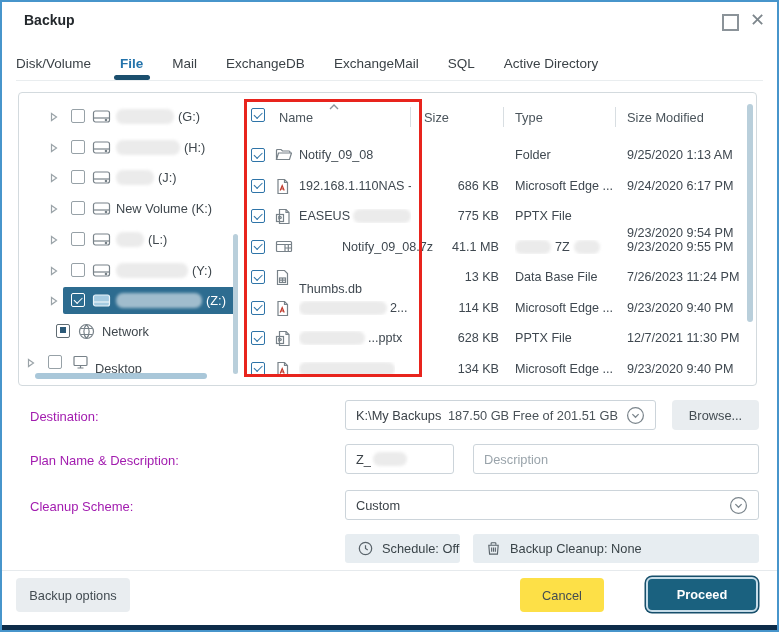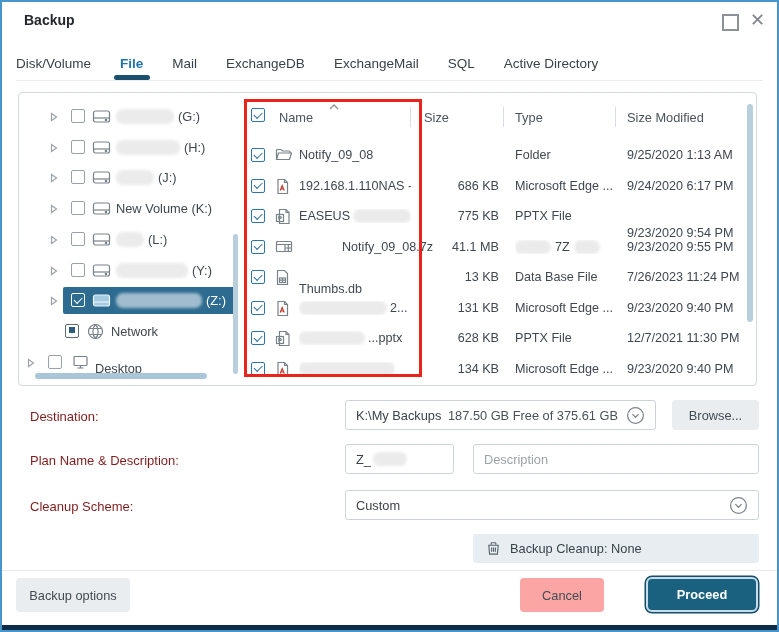--- a/index.html
+++ b/index.html
@@ -35,28 +35,28 @@
   .selbar{background:#2d6c90;border-radius:2px;}
   .trlabel{font-size:12.8px;color:#3f474d;}
   .trlabel.onsel{color:#ffffff;}
   .hdr{font-size:12.8px;color:#4a545b;}
   .cell{font-size:12.6px;color:#3f4850;}
   .colsep{width:1px;height:20px;background:#d8dee2;}
   .vscroll{width:6px;border-radius:3px;background:#b9cfdb;}
   .hscroll{height:6px;border-radius:3px;background:#a9c7d9;}
   .redbox{border:3px solid #e8241d;}
   
-  .flabel{font-size:13px;color:#7f1d1d;}
+  .flabel{font-size:13px;color:#a21caf;}
   .finput{border:1px solid #ccd4da;border-radius:3px;background:#fff;display:flex;align-items:center;
           box-sizing:border-box;padding:0 10px;font-size:12.8px;color:#3c4349;}
   .pill{background:#e7edf1;border-radius:3px;display:flex;align-items:center;gap:9px;box-sizing:border-box;
         padding:0 13px;font-size:12.8px;color:#3a4449;}
   .btn{border-radius:4px;display:flex;align-items:center;justify-content:center;font-size:12.8px;
        color:#434c52;background:#e9edf0;box-sizing:border-box;cursor:pointer;}
-  .btn.cancel{background:#fca5a5;}
+  .btn.cancel{background:#fde047;}
   .btn.proceed{background:#1a617f;color:#ffffff;border:2px solid #c7dde9;box-shadow:0 0 0 1.5px #174f6b;border-radius:6px;font-weight:600;}
   .footsep{left:0;top:568px;width:775px;height:1px;background:#e6eaed;}
   .botbar{left:0;bottom:0;width:775px;height:5px;background:#0d2c49;}
   .ph::placeholder{color:#9aa4ab;}
   input.finput{outline:none;}
 </style>
 </head>
 <body>
 
 <div class="win">
@@ -204,21 +204,21 @@
           <svg width="19" height="17" viewBox="0 0 19 17" fill="#a5cbe1" stroke="#e9f3f9" stroke-width="1.2">
             <rect x="1.5" y="3" width="16" height="11" rx="2"></rect>
             <path d="M2 10 H17.5" fill="none"></path>
           </svg>
         </span>
         <div class="abs" style="left: 98px; top: 6px; display: flex; align-items: center; gap: 4px;">
           <span class="blob onsel" style="width: 86px; height: 15px;"></span>
           <span class="trlabel t onsel">(Z:)</span>
         </div>
       </div>
-      <div class="abs" style="left: 16px; top: 315.9px; width: 240px; height: 28px; margin-left: 9px;">
+      <div class="abs" style="left: 16px; top: 315.9px; width: 240px; height: 28px;">
         <div class="cb abs partial" style="left: 38px; top: 6px;"></div>
         <span class="ic abs" style="left: 60px; top: 5px;">
           <svg width="17" height="17" viewBox="0 0 17 17" fill="none" stroke="#788289" stroke-width="1.2">
             <circle cx="8.5" cy="8.5" r="7"></circle>
             <path d="M2.5 5.5 H14.5 M2.5 11.5 H14.5 M8.5 1.5 C5 5,5 12,8.5 15.5 M8.5 1.5 C12 5,12 12,8.5 15.5"></path>
           </svg>
         </span>
         <div class="abs" style="left: 84px; top: 6px; display: flex; align-items: center; gap: 4px;">
           <span class="trlabel t">Network</span>
         </div>
@@ -355,21 +355,21 @@
           <svg width="15" height="17" viewBox="0 0 15 17" fill="none" stroke="#788289" stroke-width="1.2">
             <path d="M3 1.5 H9.5 L12.5 4.5 V15.5 H3 Z"></path>
             <path d="M9.5 1.5 V4.5 H12.5"></path>
             <path d="M5.2 12.5 L7.2 7.5 L9.2 12.5 M5.9 11 H8.5" stroke="#c0392b"></path>
           </svg>
         </span>
         <div class="abs cell" style="left: 297px; top: 6px; display: flex; align-items: center; gap: 3px; max-width: 112px; overflow: hidden;">
           <span class="blob" style="width: 88px; height: 14px;"></span>
           <span class="t">2...</span>
         </div>
-        <div class="abs cell t" style="left: 410px; top: 6px; width: 87px; text-align: right;">131 KB</div>
+        <div class="abs cell t" style="left: 410px; top: 6px; width: 87px; text-align: right;">114 KB</div>
         <div class="abs cell" style="left: 513px; top: 6px; display: flex; align-items: center; gap: 4px; width: 105px; overflow: hidden;">
           <span class="t">Microsoft Edge ...</span>
         </div>
         <div class="abs cell t" style="left: 625px; top: 6px;">9/23/2020 9:40 PM</div>
       </div>
       <div class="abs" style="left: 0px; top: 323px; width: 775px; height: 28px;">
         <div class="cb abs checked blue" style="left: 249px; top: 6px;"></div>
         <span class="ic abs" style="left: 273px; top: 5px;">
           <svg width="16" height="17" viewBox="0 0 16 17" fill="none" stroke="#788289" stroke-width="1.2">
             <path d="M4.5 1.5 H11 L14 4.5 V15.5 H4.5 Z"></path>
@@ -410,21 +410,21 @@
 
   <div class="abs vscroll" style="left:745px;top:102px;height:218px;"></div>
   <div class="abs vscroll" style="left:231px;top:232px;height:140px;width:5px;"></div>
   <div class="abs hscroll" style="left:33px;top:371px;width:172px;"></div>
 
   <div class="abs redbox" style="left:242px;top:97px;width:172px;height:272px;"></div>
 
   <div class="abs flabel t" style="left:28px;top:407px;">Destination:</div>
   <div class="abs finput" style="left:343px;top:398px;width:311px;height:30px;">
     <span class="t">K:\My Backups</span>
-    <span class="t" style="margin-left:auto;color:#4a5258;">187.50 GB Free of 375.61 GB</span>
+    <span class="t" style="margin-left:auto;color:#4a5258;">187.50 GB Free of 201.51 GB</span>
     <span class="ic" style="margin-left:8px;">
       <svg width="19" height="19" viewBox="0 0 20 20" fill="none" stroke="#7b858c" stroke-width="1.3">
           <circle cx="10" cy="10" r="8.3"></circle>
           <path d="M6.7 8.6 L10 11.9 L13.3 8.6"></path>
         </svg>
     </span>
   </div>
   <div class="abs btn" style="left:670px;top:398px;width:87px;height:30px;">
     <span class="t">Browse...</span>
   </div>
@@ -440,20 +440,29 @@
   <div class="abs finput" style="left:343px;top:488px;width:414px;height:30px;">
     <span class="t">Custom</span>
     <span class="ic" style="margin-left:auto;">
       <svg width="19" height="19" viewBox="0 0 20 20" fill="none" stroke="#7b858c" stroke-width="1.3">
           <circle cx="10" cy="10" r="8.3"></circle>
           <path d="M6.7 8.6 L10 11.9 L13.3 8.6"></path>
         </svg>
     </span>
   </div>
 
+  <div class="abs pill" style="left:343px;top:532px;width:115px;height:29px;">
+    <span class="ic">
+      <svg width="15" height="15" viewBox="0 0 16 16" fill="none" stroke="#5a646b" stroke-width="1.3">
+          <circle cx="8" cy="8" r="6.6"></circle>
+          <path d="M8 4.5 V8 L10.4 9.6"></path>
+        </svg>
+    </span>
+    <span class="t">Schedule: Off</span>
+  </div>
   <div class="abs pill" style="left:471px;top:532px;width:286px;height:29px;">
     <span class="ic">
       <svg width="15" height="15" viewBox="0 0 16 16" fill="none" stroke="#5a646b" stroke-width="1.2">
           <path d="M5.5 4 L5.5 2.5 Q5.5 1.8 6.2 1.8 L9.8 1.8 Q10.5 1.8 10.5 2.5 L10.5 4"></path>
           <path d="M3 4.5 H13 L12.2 14 H3.8 Z"></path>
           <path d="M6 7 V11.5 M8 7 V11.5 M10 7 V11.5"></path>
         </svg>
     </span>
     <span class="t">Backup Cleanup: None</span>
   </div>

